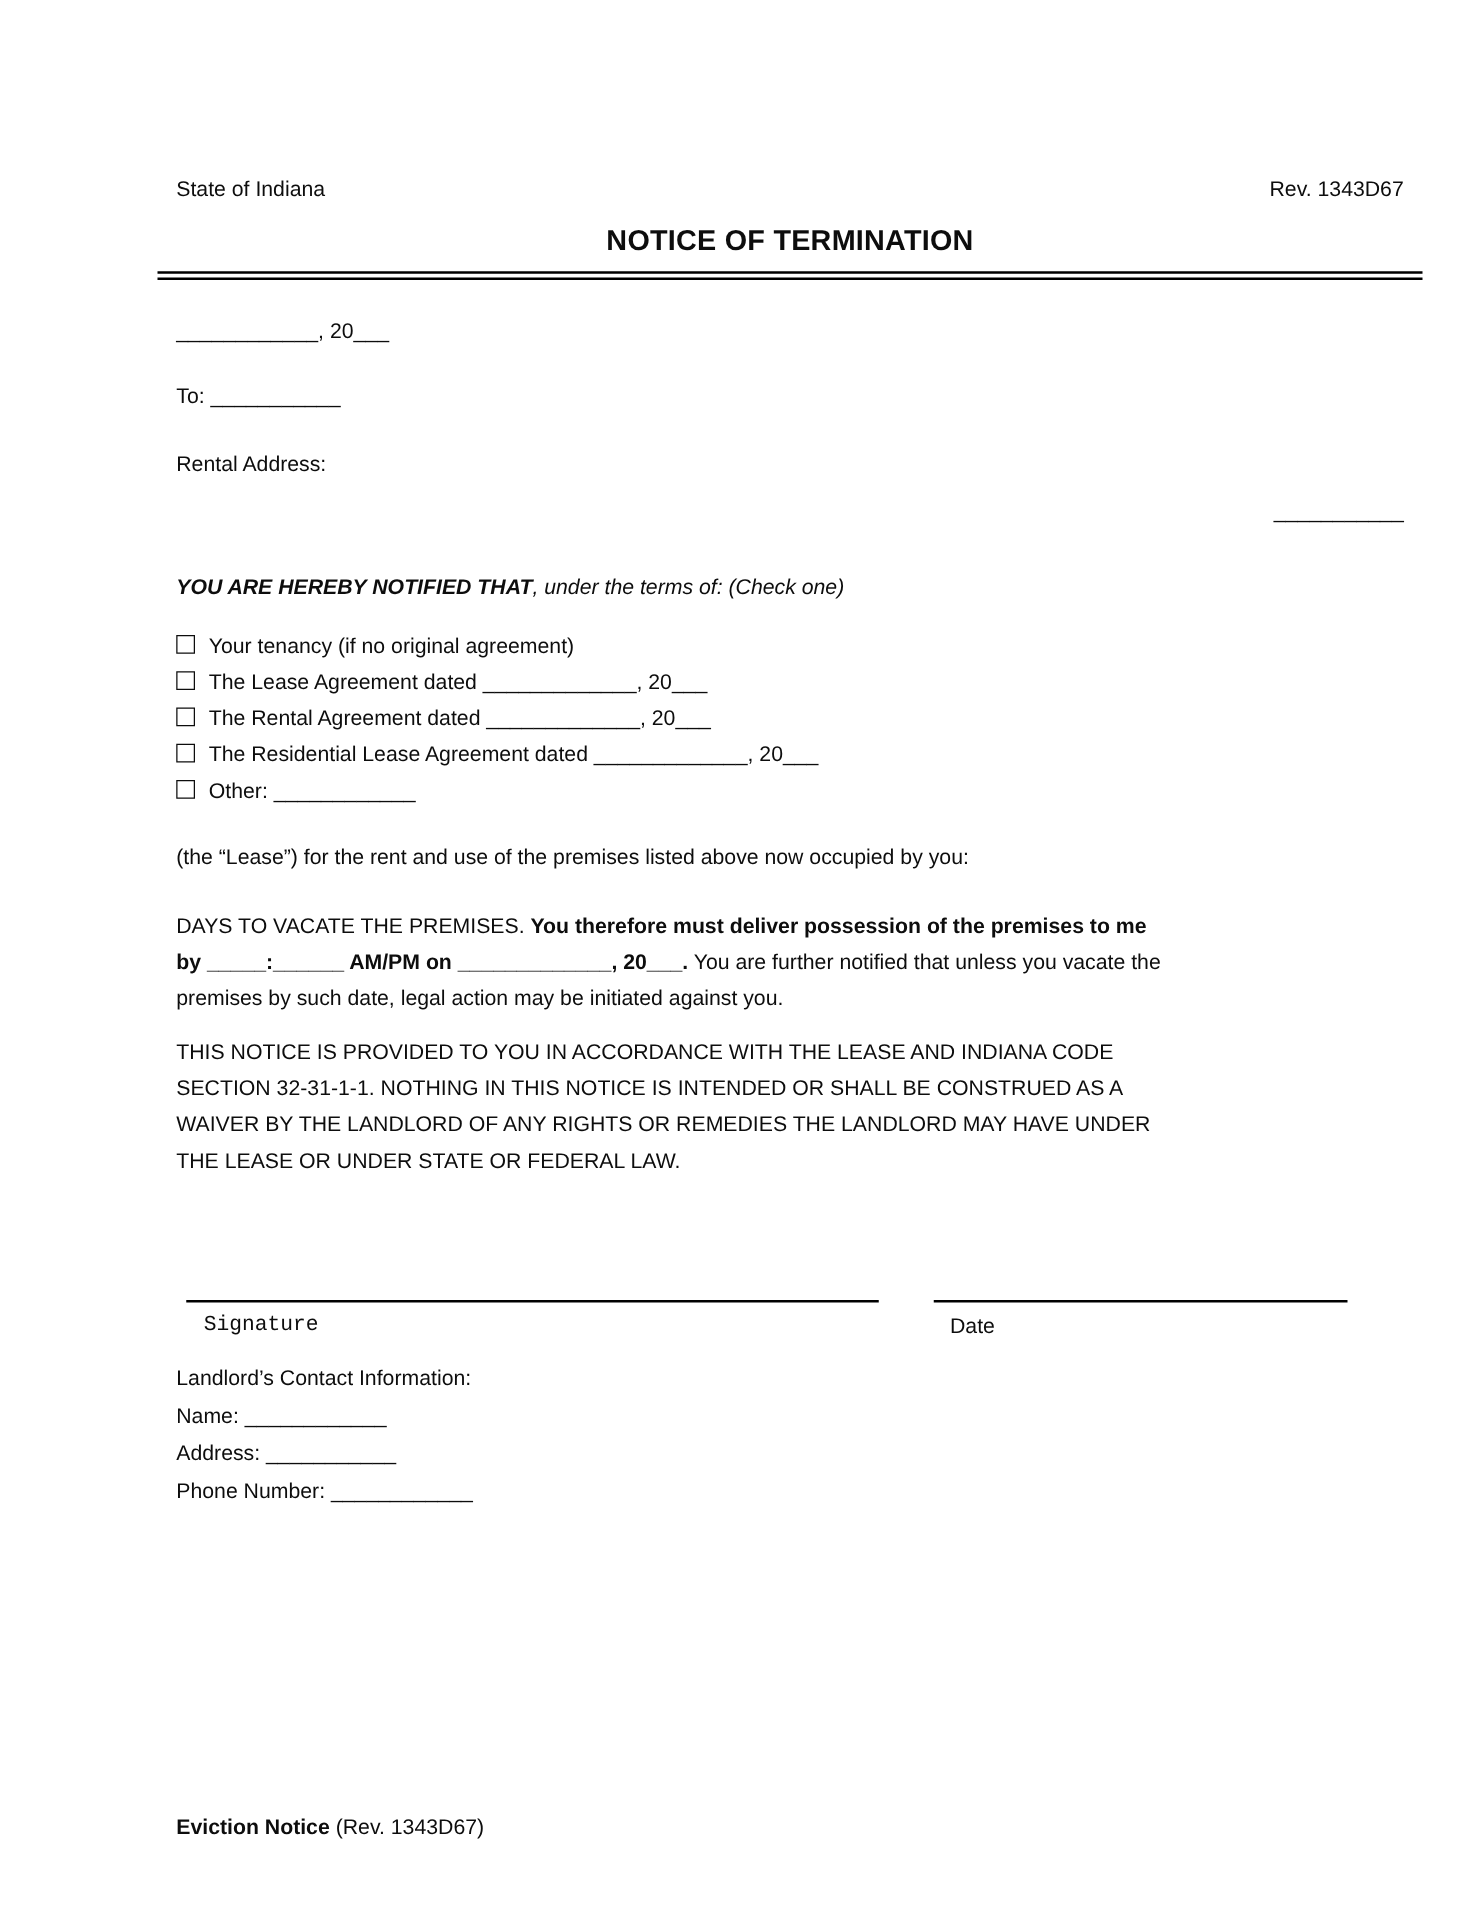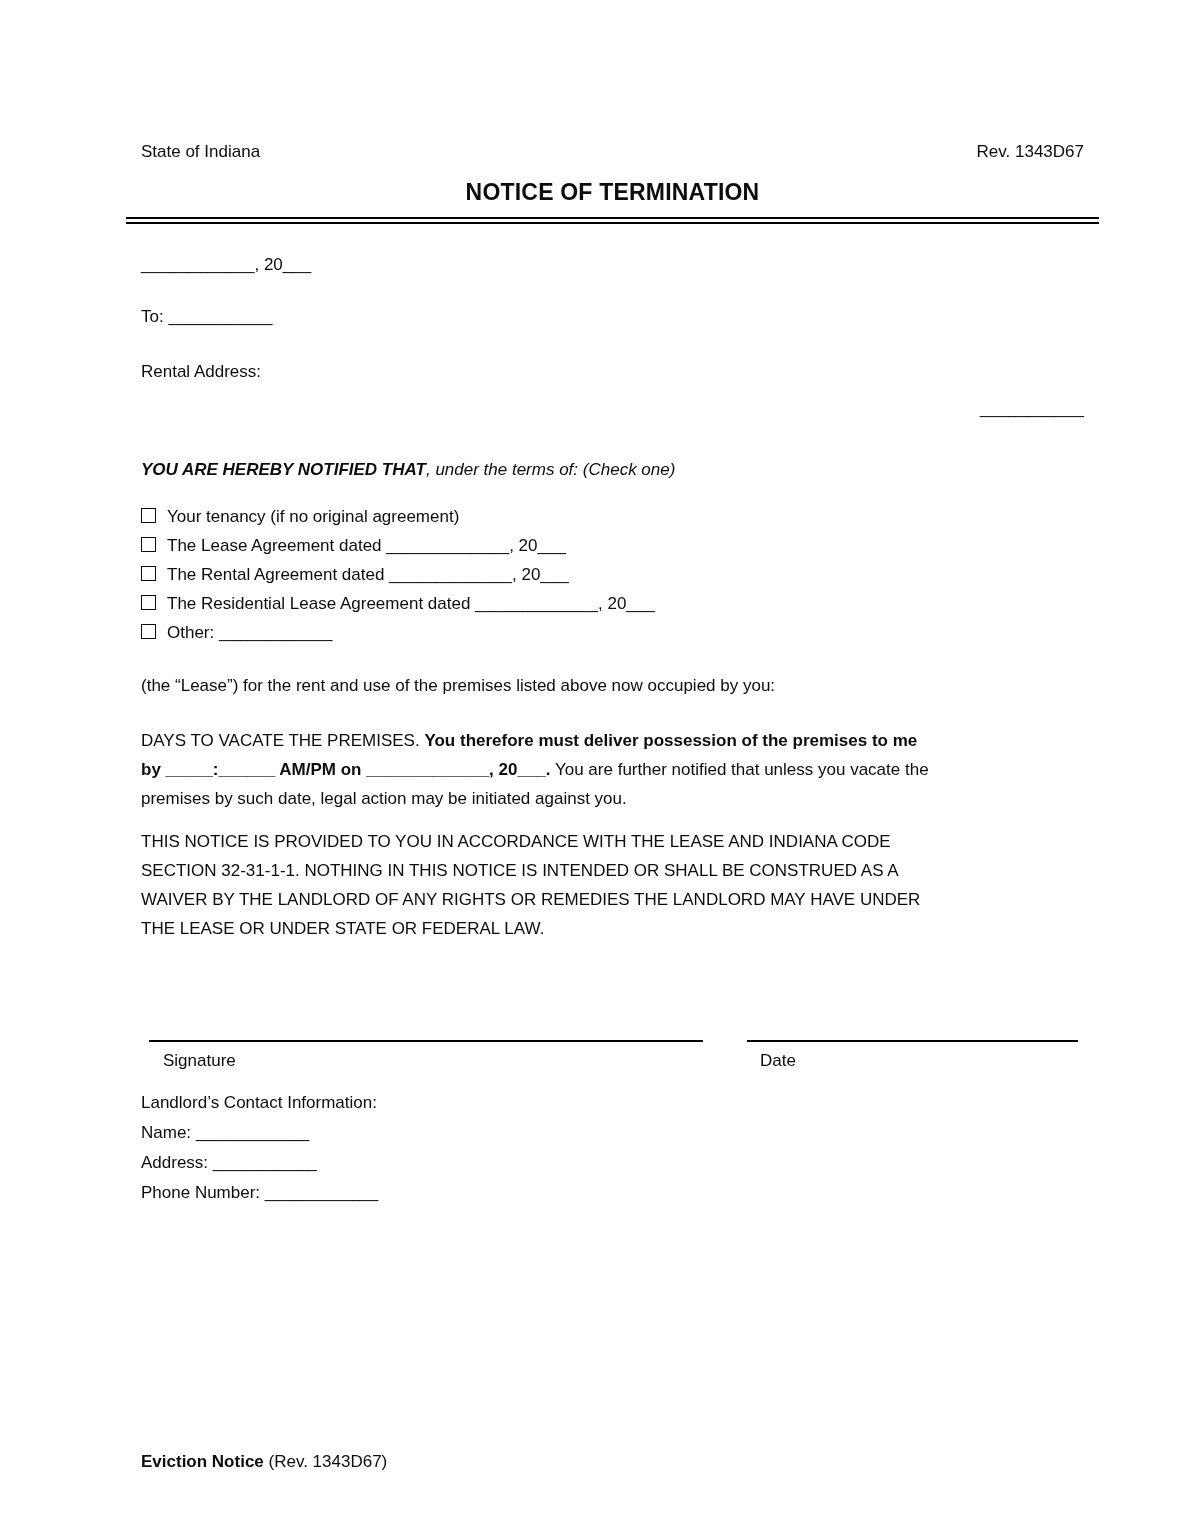--- a/index.html
+++ b/index.html
@@ -2,21 +2,21 @@
 <html><head>
 <meta charset="utf-8">
 <style>
   html, body { margin: 0; padding: 0; background: #ffffff; }
   .page {
     position: relative;
     width: 1187px;
     height: 1536px;
     background: #ffffff;
     box-sizing: border-box;
-    padding: 137px 103px 0 141px;
+    padding: 137px 64px 0 141px;
     font-family: "Liberation Sans", sans-serif;
     font-size: 17px;
     line-height: 29px;
     color: #0d0d0d;
     overflow: hidden;
   }
   .b { font-weight: 700; }
   .header-row {
     display: flex;
     justify-content: space-between;
@@ -58,20 +58,21 @@
   .sig-row {
     display: flex;
     margin-top: 97px;
     margin-left: 8px;
   }
   .sig-col {
     width: 554px;
     border-top: 2.5px solid #000;
     padding: 4px 0 0 14px;
     box-sizing: border-box;
+    font-family: Liberation Mono, monospace;
   }
   .sig-gap { width: 44px; }
   .date-col {
     width: 331px;
     border-top: 2.5px solid #000;
     padding: 4px 0 0 13px;
     box-sizing: border-box;
   }
   .contact-block { margin-top: 13px; line-height: 30px; }
   .doc-footer {

